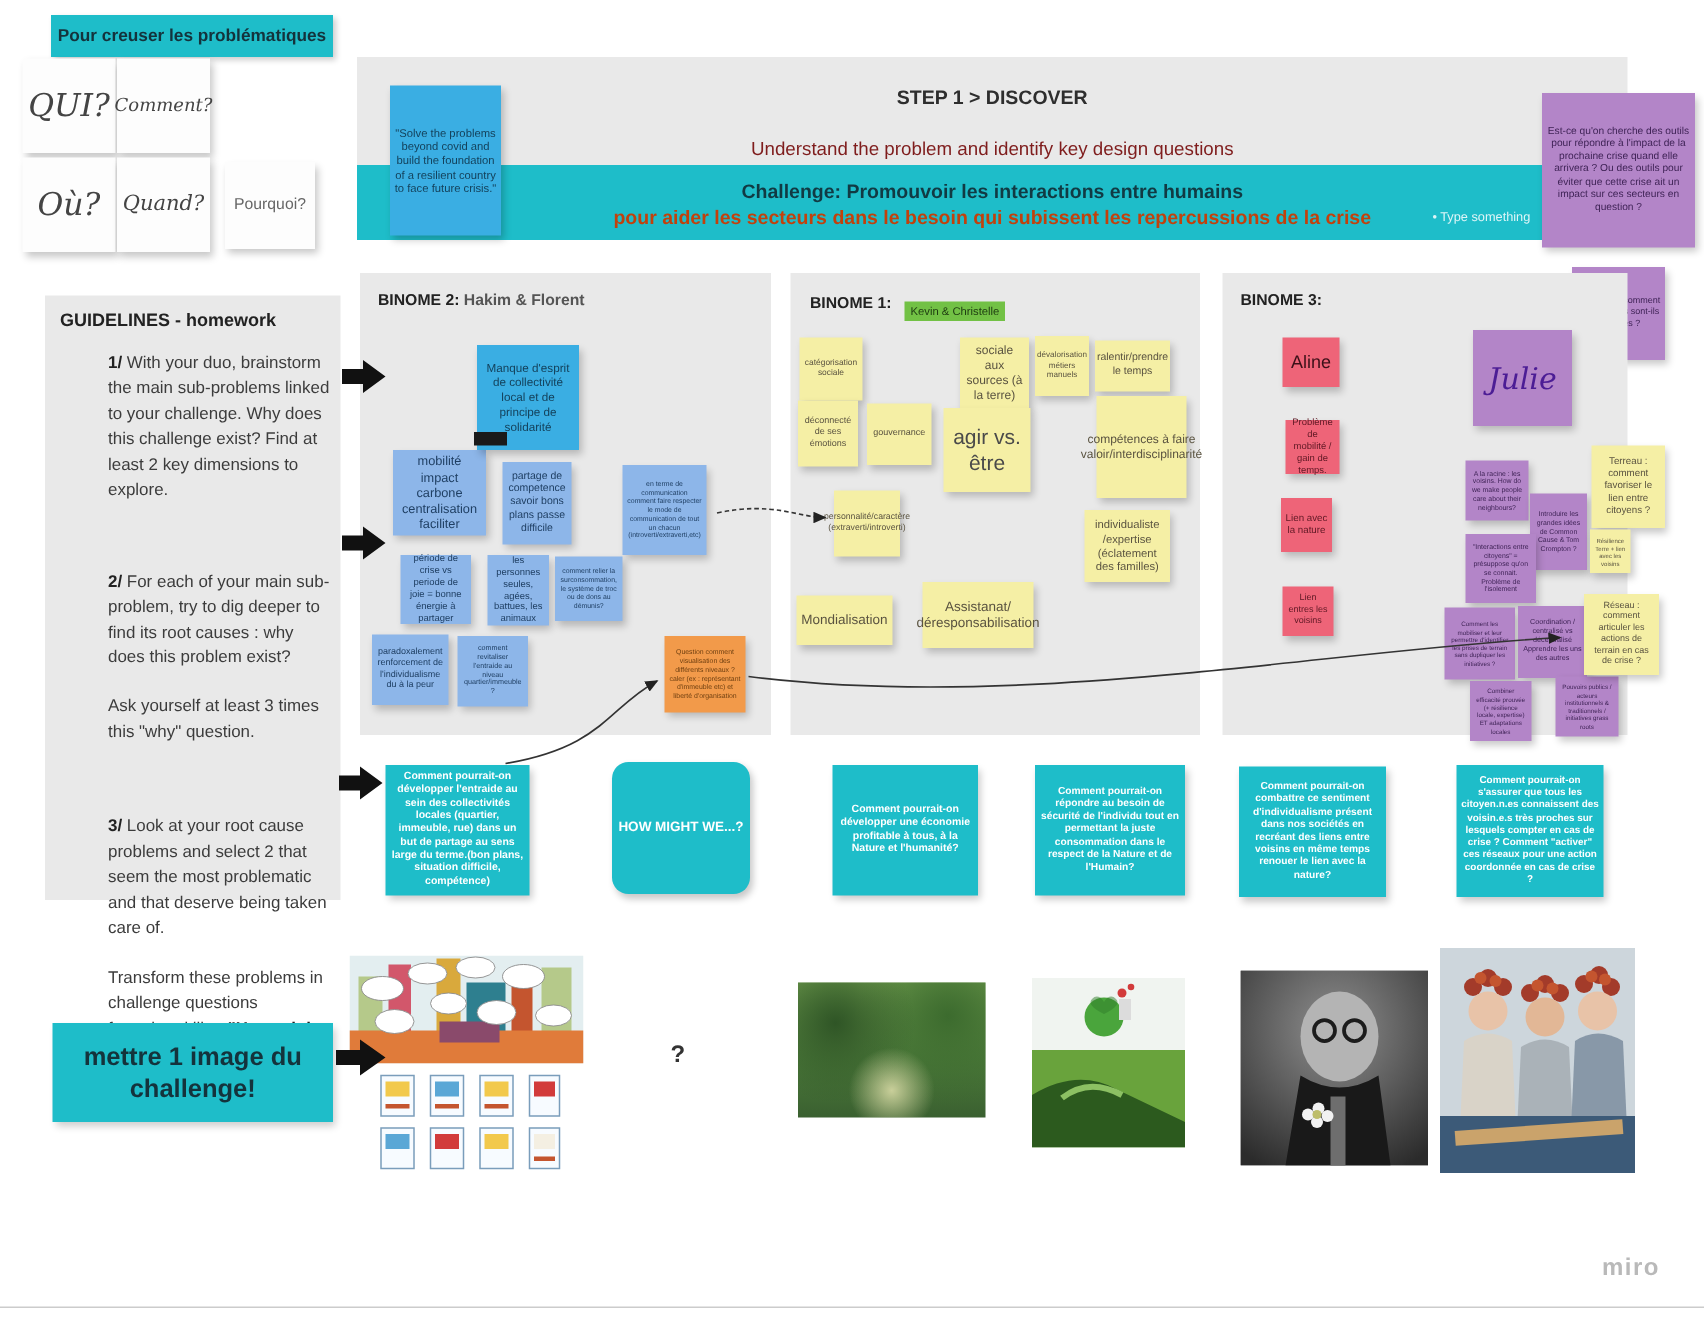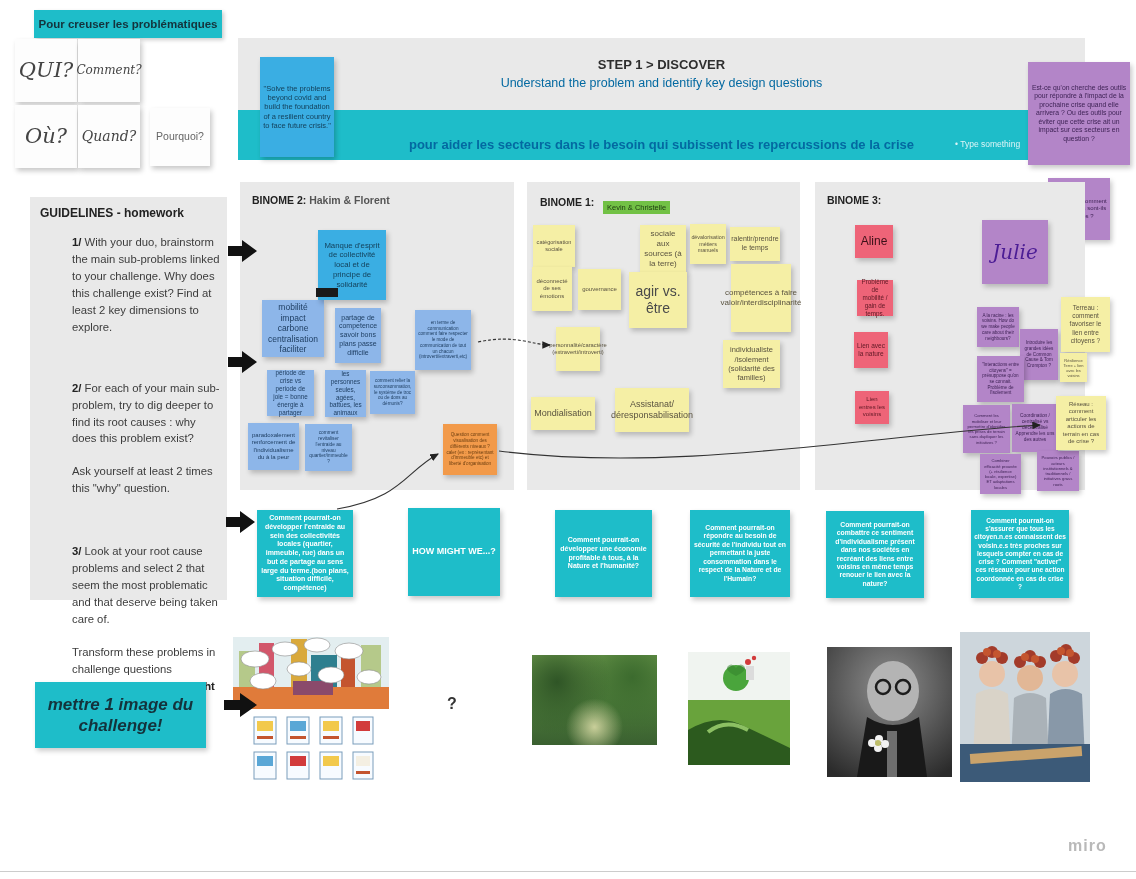--- a/index.html
+++ b/index.html
@@ -34,37 +34,38 @@
     <span style="font-size:11.5px;font-weight:bold;color:#14333c;">Pour creuser les problématiques</span>
   </div>
   <div class="note white hand" style="left:15px;top:39px;width:62px;height:63px;font-size:21px;">QUI?</div>
   <div class="note white hand" style="left:78px;top:39px;width:62px;height:63px;font-size:12px;">Comment?</div>
   <div class="note white hand" style="left:15px;top:105px;width:62px;height:63px;font-size:21px;">Où?</div>
   <div class="note white hand" style="left:78px;top:105px;width:62px;height:63px;font-size:14px;">Quand?</div>
   <div class="note white" style="left:150px;top:108px;width:60px;height:58px;font-size:10.5px;color:#666;">Pourquoi?</div>
 
   <div class="panel" style="left:238px;top:38px;width:847px;height:72px;"></div>
   <div class="abs" style="left:238px;top:57px;width:847px;text-align:center;font-size:13px;font-weight:bold;color:#2e2e2e;">STEP 1 &gt; DISCOVER</div>
-  <div class="abs" style="left:238px;top:76px;width:847px;text-align:center;font-size:12.5px;color:#0369a1;">Understand the problem and identify key design questions</div>
+  <div class="abs" style="left:238px;top:92px;width:847px;text-align:center;font-size:12.5px;color:#7f1d1d;">Understand the problem and identify key design questions</div>
 
   <div class="abs" style="left:238px;top:110px;width:847px;height:50px;background:#1ebdc9;"></div>
-  <div class="abs" style="left:238px;top:137px;width:847px;text-align:center;font-size:13px;font-weight:bold;color:#0369a1;">pour aider les secteurs dans le besoin qui subissent les repercussions de la crise</div>
+  <div class="abs" style="left:238px;top:120px;width:847px;text-align:center;font-size:13px;font-weight:bold;color:#113a43;">Challenge: Promouvoir les interactions entre humains</div>
+  <div class="abs" style="left:238px;top:137px;width:847px;text-align:center;font-size:13px;font-weight:bold;color:#c2410c;">pour aider les secteurs dans le besoin qui subissent les repercussions de la crise</div>
   <div class="abs" style="left:955px;top:139px;font-size:8.5px;color:rgba(255,255,255,.85);">• Type something</div>
 
   <div class="note blue" style="left:260px;top:57px;width:74px;height:100px;font-size:7.5px;z-index:3;">"Solve the problems beyond covid and build the foundation of a resilient country to face future crisis."</div>
 
   <div class="note purple" style="left:1028px;top:62px;width:102px;height:103px;font-size:6.8px;z-index:3;">Est-ce qu'on cherche des outils pour répondre à l'impact de la prochaine crise quand elle arrivera ? Ou des outils pour éviter que cette crise ait un impact sur ces secteurs en question ?</div>
   <div class="note purple" style="left:1048px;top:178px;width:62px;height:62px;font-size:6px;">Pourquoi + comment ces secteurs sont-ils impactés ?</div>
 
   <div class="panel" style="left:30px;top:197px;width:197px;height:403px;"></div>
   <div class="abs" style="left:40px;top:206px;width:180px;">
     <div style="font-size:12px;font-weight:bold;color:#222;margin-bottom:14px;">GUIDELINES - homework</div>
     <div class="gtxt"><b>1/</b><span> With your duo, brainstorm the main sub-problems linked to your challenge. Why does this challenge exist? Find at least 2 key dimensions to explore.</span></div>
     <div class="gtxt" style="margin-top:44px;"><b>2/</b><span> For each of your main sub-problem, try to dig deeper to find its root causes : why does this problem exist?</span></div>
-    <div class="gtxt" style="margin-top:16px;">Ask yourself at least 2 times this "why" question.</div>
+    <div class="gtxt" style="margin-top:16px;">Ask yourself at least 3 times this "why" question.</div>
     <div class="gtxt" style="margin-top:46px;"><b>3/</b><span> Look at your root cause problems and select 2 that seem the most problematic and that deserve being taken care of.</span></div>
     <div class="gtxt" style="margin-top:16px;"><span>Transform these problems in challenge questions formulated like: </span><b>"How might we....?"</b></div>
   </div>
 
   <div class="panel" style="left:240px;top:182px;width:274px;height:308px;"></div>
   <div class="panel" style="left:527px;top:182px;width:273px;height:308px;"></div>
   <div class="panel" style="left:815px;top:182px;width:270px;height:308px;"></div>
 
   <div class="binome-label" style="left:252px;top:194px;">
     <b>BINOME 2:</b><span> Hakim &amp; Florent</span></div>
@@ -89,21 +90,21 @@
 
   <div class="note yellow" style="left:533px;top:225px;width:42px;height:42px;font-size:5.6px;">catégorisation sociale</div>
   <div class="note yellow" style="left:640px;top:225px;width:46px;height:48px;font-size:8px;">sociale aux sources (à la terre)</div>
   <div class="note yellow" style="left:690px;top:224px;width:36px;height:40px;font-size:5.4px;">dévalorisation métiers manuels</div>
   <div class="note yellow" style="left:730px;top:227px;width:50px;height:34px;font-size:7px;">ralentir/prendre le temps</div>
   <div class="note yellow" style="left:532px;top:267px;width:40px;height:44px;font-size:6px;">déconnecté de ses émotions</div>
   <div class="note yellow" style="left:578px;top:269px;width:43px;height:41px;font-size:6px;">gouvernance</div>
   <div class="note yellow" style="left:629px;top:272px;width:58px;height:56px;font-size:14px;color:#4a4a4a;">agir vs. être</div>
   <div class="note yellow" style="left:731px;top:264px;width:60px;height:68px;font-size:8px;">compétences à faire valoir/interdisciplinarité</div>
   <div class="note yellow" style="left:556px;top:327px;width:44px;height:44px;font-size:5.8px;">personnalité/caractère (extraverti/introverti)</div>
-  <div class="note yellow" style="left:723px;top:340px;width:57px;height:48px;font-size:7.5px;">individualiste /isolement (solidarité des familles)</div>
+  <div class="note yellow" style="left:723px;top:340px;width:57px;height:48px;font-size:7.5px;">individualiste /expertise (éclatement des familles)</div>
   <div class="note yellow" style="left:531px;top:397px;width:64px;height:33px;font-size:9px;">Mondialisation</div>
   <div class="note yellow" style="left:615px;top:388px;width:74px;height:44px;font-size:9px;">Assistanat/ déresponsabilisation</div>
 
   <div class="note pink" style="left:855px;top:225px;width:38px;height:33px;font-size:12px;color:#3c1018;">Aline</div>
   <div class="note purple hand" style="left:982px;top:220px;width:66px;height:64px;font-size:20px;color:#4c1d95;">Julie</div>
   <div class="note pink" style="left:857px;top:280px;width:36px;height:36px;font-size:6.3px;">Problème de mobilité / gain de temps.</div>
   <div class="note pink" style="left:854px;top:332px;width:34px;height:36px;font-size:6.5px;">Lien avec la nature</div>
   <div class="note pink" style="left:855px;top:391px;width:34px;height:33px;font-size:6px;">Lien entres les voisins</div>
 
   <div class="note purple" style="left:977px;top:307px;width:42px;height:40px;font-size:4.6px;">A la racine : les voisins. How do we make people care about their neighbours?</div>
@@ -111,27 +112,27 @@
   <div class="note yellow" style="left:1061px;top:297px;width:49px;height:55px;font-size:6.5px;">Terreau : comment favoriser le lien  entre citoyens ?</div>
   <div class="note purple" style="left:977px;top:356px;width:47px;height:46px;font-size:4.6px;">"Interactions entre citoyens" = présuppose qu'on se connait. Problème de l'isolement</div>
   <div class="note yellow" style="left:1060px;top:353px;width:27px;height:29px;font-size:4px;">Résilience Terre + lien avec les voisins</div>
   <div class="note purple" style="left:963px;top:405px;width:47px;height:48px;font-size:4.2px;">Comment les mobiliser et leur permettre d'identifier les prises de terrain sans dupliquer les initiatives ?</div>
   <div class="note purple" style="left:1012px;top:404px;width:46px;height:48px;font-size:4.8px;">Coordination / centralisé vs décentralisé Apprendre les uns des autres</div>
   <div class="note yellow" style="left:1056px;top:396px;width:50px;height:54px;font-size:6px;z-index:2;">Réseau : comment articuler les actions de terrain en cas de crise ?</div>
   <div class="note purple" style="left:980px;top:454px;width:41px;height:40px;font-size:4.2px;">Combiner efficacité prouvée (+ résilience locale, expertise) ET adaptations locales</div>
   <div class="note purple" style="left:1037px;top:451px;width:42px;height:40px;font-size:4.2px;">Pouvoirs publics / acteurs institutionnels &amp; traditionnels / initiatives grass roots</div>
 
   <div class="note tealnote" style="left:257px;top:510px;width:96px;height:87px;font-size:7px;z-index:2;">Comment pourrait-on développer  l'entraide au sein des collectivités locales (quartier, immeuble, rue) dans un but de partage au sens large du terme.(bon plans, situation difficile, compétence)</div>
-  <div class="note tealnote" style="left:408px;top:508px;width:92px;height:88px;font-size:9px;">HOW MIGHT WE...?</div>
+  <div class="note tealnote" style="left:408px;top:508px;width:92px;height:88px;font-size:9px;border-radius:11px;">HOW MIGHT WE...?</div>
   <div class="note tealnote" style="left:555px;top:510px;width:97px;height:87px;font-size:7px;">Comment pourrait-on développer une économie profitable à tous, à la Nature et l'humanité?</div>
   <div class="note tealnote" style="left:690px;top:510px;width:100px;height:87px;font-size:6.8px;">Comment pourrait-on répondre au besoin de sécurité de l'individu tout en permettant la juste consommation dans le respect de la Nature et de l'Humain?</div>
   <div class="note tealnote" style="left:826px;top:511px;width:98px;height:87px;font-size:6.8px;">Comment pourrait-on combattre ce sentiment d'individualisme présent dans nos sociétés en recréant des liens entre voisins en même temps renouer le lien avec la nature?</div>
   <div class="note tealnote" style="left:971px;top:510px;width:98px;height:88px;font-size:6.6px;">Comment pourrait-on s'assurer que tous les citoyen.n.es connaissent des voisin.e.s très proches sur lesquels compter en cas de crise ? Comment "activer" ces réseaux pour une action coordonnée en cas de crise ?</div>
 
-  <div class="abs" style="left:35px;top:682px;width:171px;height:66px;background:#1ebdc9;display:flex;align-items:center;justify-content:center;text-align:center;box-shadow:2px 3px 5px rgba(0,0,0,.2);font-style:italic;">
+  <div class="abs" style="left:35px;top:682px;width:187px;height:66px;background:#1ebdc9;display:flex;align-items:center;justify-content:center;text-align:center;box-shadow:2px 3px 5px rgba(0,0,0,.2);">
     <span style="font-size:17px;font-weight:bold;color:#14333c;line-height:1.25;">mettre 1 image du challenge!</span>
   </div>
 
   <div class="abs" style="left:447px;top:695px;font-size:16px;font-weight:bold;color:#333;">?</div>
 
   <div class="abs" style="left:233px;top:637px;width:156px;height:72px;">
     <svg width="156" height="72" viewBox="0 0 156 72" xmlns="http://www.w3.org/2000/svg">
       <rect width="156" height="72" fill="#e3eef0"></rect>
       <rect x="6" y="14" width="16" height="44" fill="#b5c98a"></rect>
       <rect x="26" y="6" width="15" height="52" fill="#d2576b"></rect>

